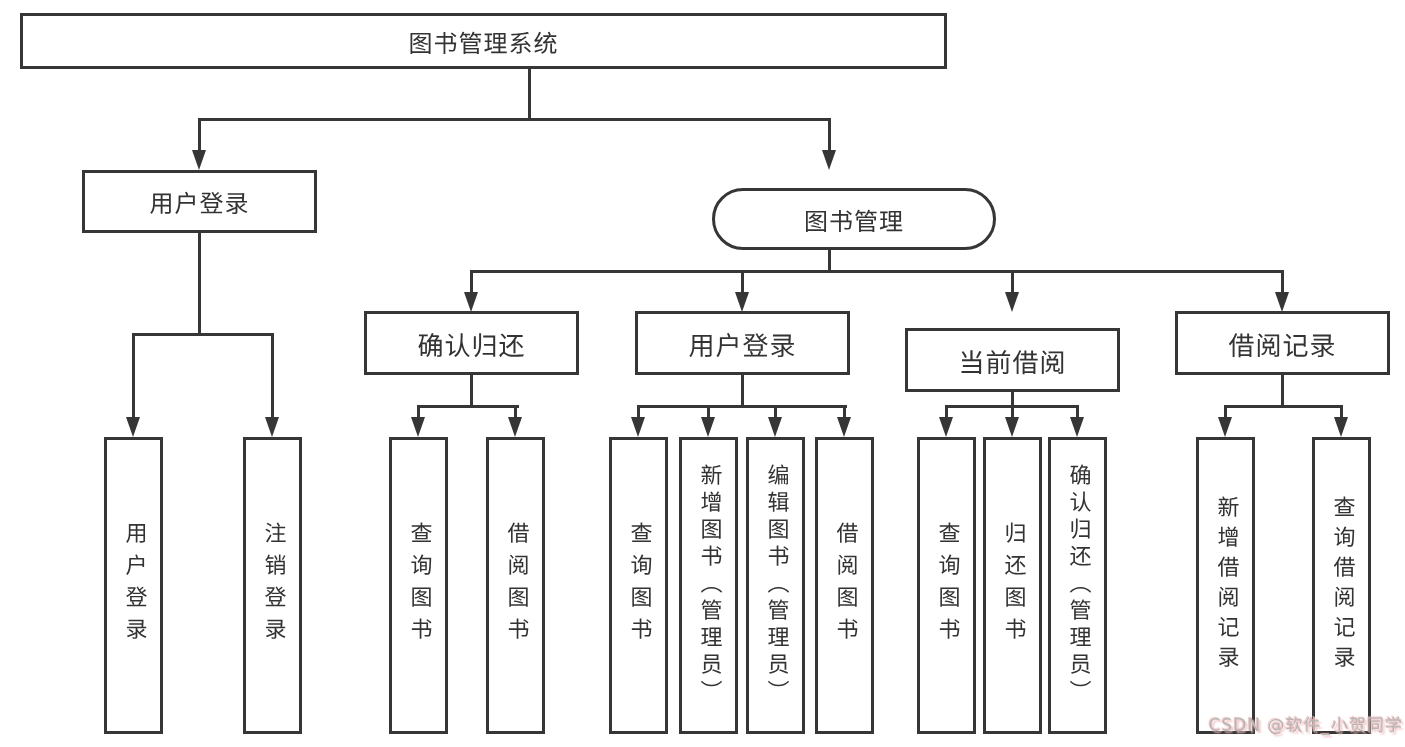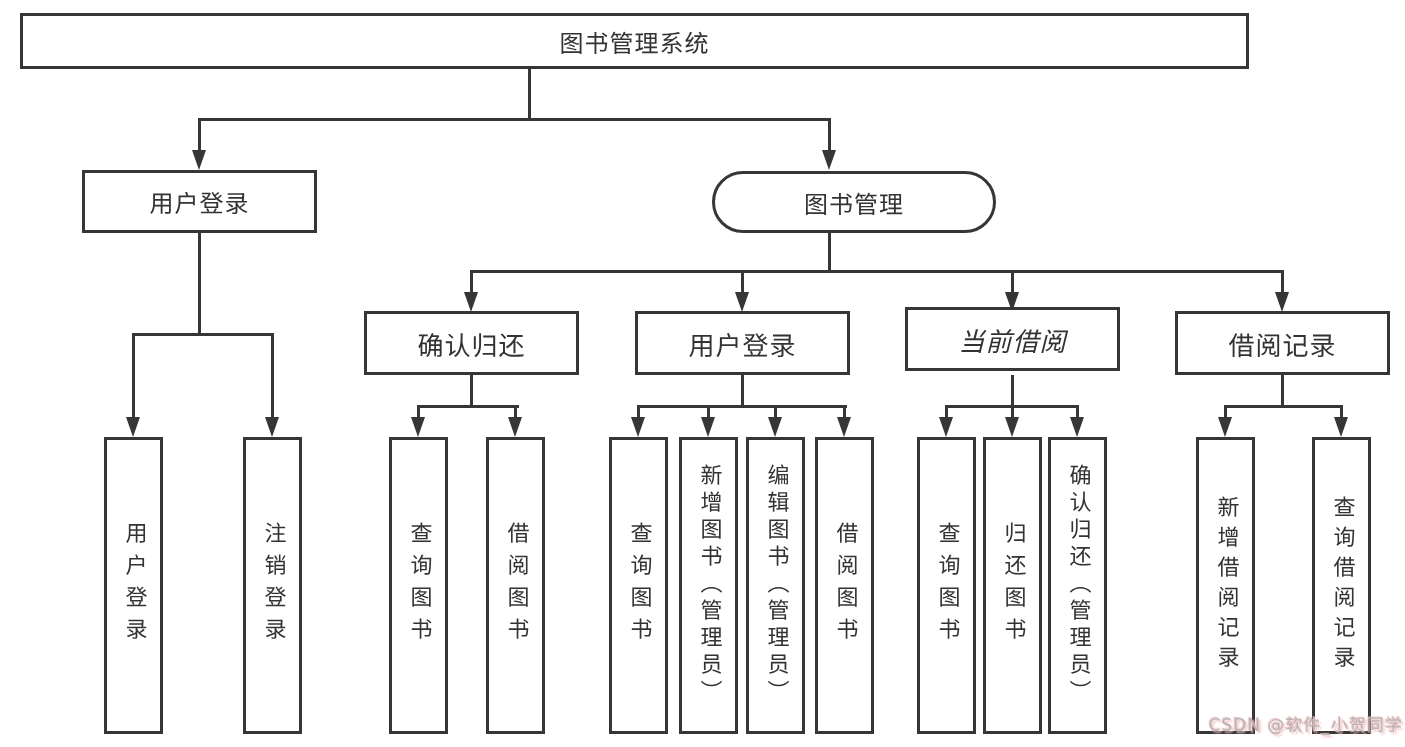--- a/index.html
+++ b/index.html
@@ -73,35 +73,35 @@
     letter-spacing: 1px;
     z-index: 5;
     white-space: nowrap;
   }
 </style>
 </head>
 <body>
 
 <div class="canvas">
 
-  <div class="box root-box" style="left:20px; top:13px; width:1229px; height:56px;">
+  <div class="box root-box" style="left:20px; top:13px; width:927px; height:56px;">
     <span class="lbl">图书管理系统</span>
   </div>
 
   <div class="vline" style="left:528px; top:69px; height:52px;"></div>
   <div class="hline" style="left:198px; top:118px; width:633px;"></div>
   <div class="vline" style="left:198px; top:118px; height:34px;"></div>
   <div class="arrow" style="left:192px; top:150px;"></div>
   <div class="vline" style="left:828px; top:118px; height:34px;"></div>
   <div class="arrow" style="left:822px; top:150px;"></div>
 
   <div class="box l2-box" style="left:82px; top:170px; width:235px; height:63px;">
     <span class="lbl">用户登录</span>
   </div>
-  <div class="box l2-box" style="left:712px; top:171px; width:284px; height:62px;border-radius:31px;">
+  <div class="box l2-box" style="left:712px; top:188px; width:284px; height:62px;border-radius:31px;">
     <span class="lbl">图书管理</span>
   </div>
 
   <div class="vline" style="left:198px; top:233px; height:103px;"></div>
   <div class="hline" style="left:132px; top:333px; width:142px;"></div>
   <div class="vline" style="left:132px; top:333px; height:86px;"></div>
   <div class="arrow" style="left:126px; top:417px;"></div>
   <div class="vline" style="left:271px; top:333px; height:86px;"></div>
   <div class="arrow" style="left:265px; top:417px;"></div>
 
@@ -115,21 +115,21 @@
   <div class="arrow" style="left:1005px; top:292px;"></div>
   <div class="vline" style="left:1281px; top:270px; height:24px;"></div>
   <div class="arrow" style="left:1275px; top:292px;"></div>
 
   <div class="box l3-box" style="left:364px; top:311px; width:215px; height:64px;">
     <span class="lbl">确认归还</span>
   </div>
   <div class="box l3-box" style="left:635px; top:311px; width:215px; height:64px;">
     <span class="lbl">用户登录</span>
   </div>
-  <div class="box l3-box" style="left:905px; top:307px; width:215px; height:64px;font-style:italic;">
+  <div class="box l3-box" style="left:905px; top:328px; width:215px; height:64px;">
     <span class="lbl">当前借阅</span>
   </div>
   <div class="box l3-box" style="left:1175px; top:311px; width:215px; height:64px;">
     <span class="lbl">借阅记录</span>
   </div>
 
   <div class="vline" style="left:470px; top:375px; height:33px;"></div>
   <div class="hline" style="left:417px; top:405px; width:102px;"></div>
   <div class="vline" style="left:417px; top:405px; height:14px;"></div>
   <div class="arrow" style="left:411px; top:417px;"></div>

